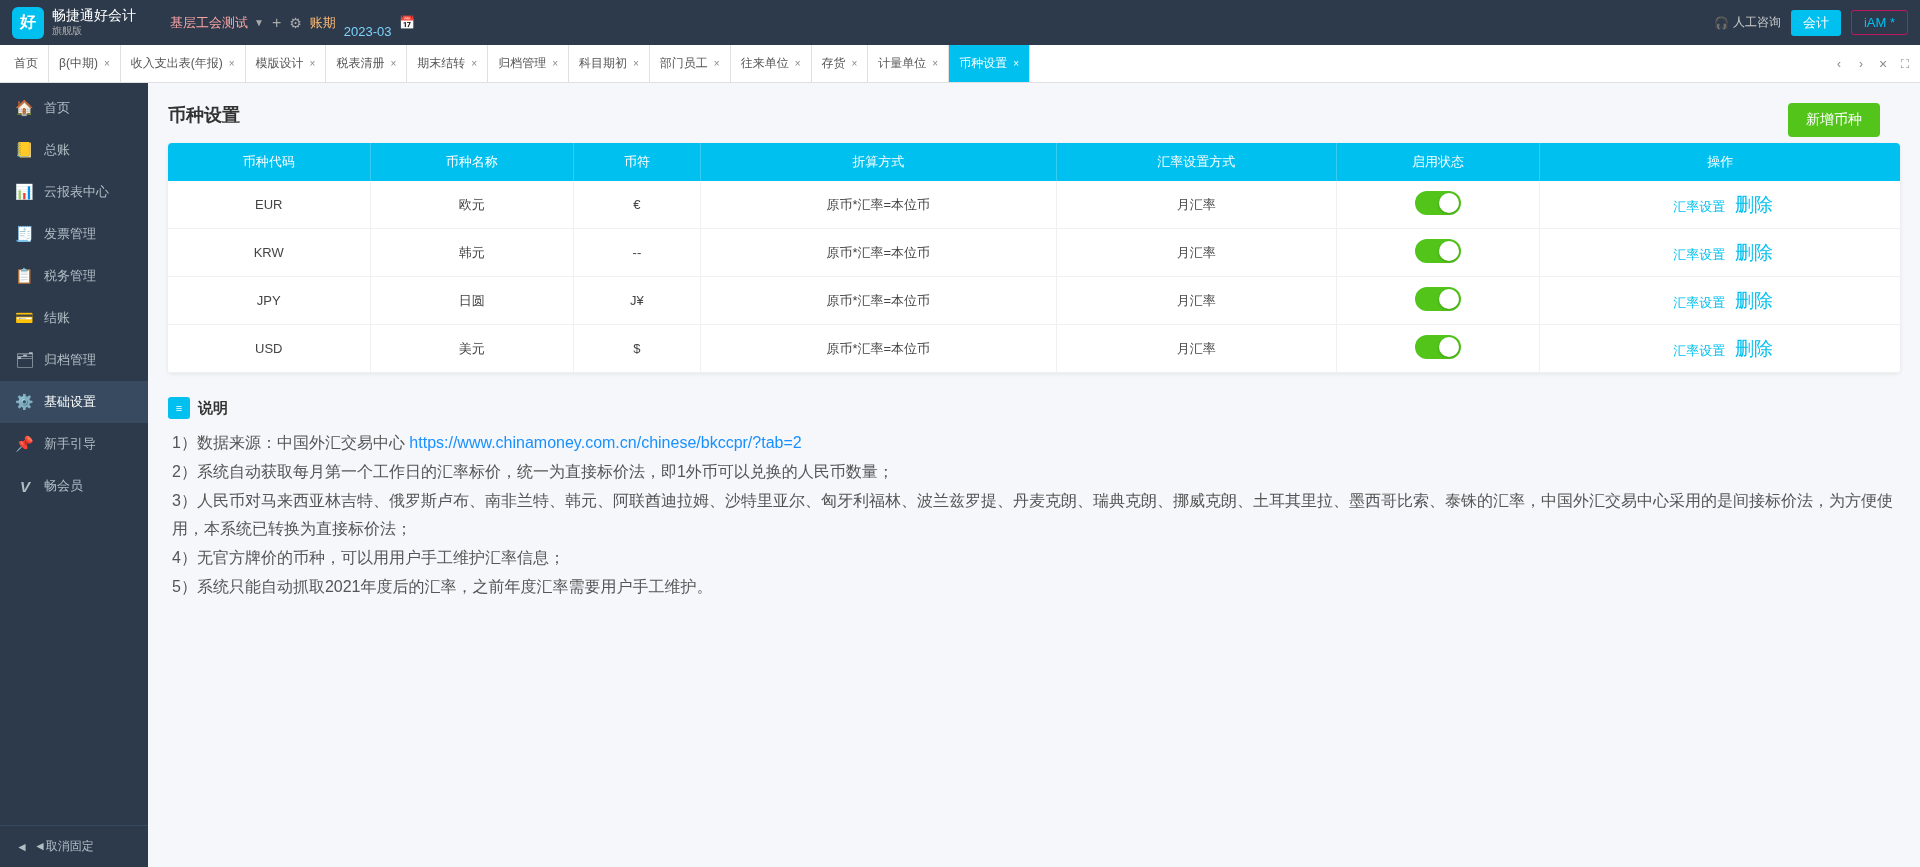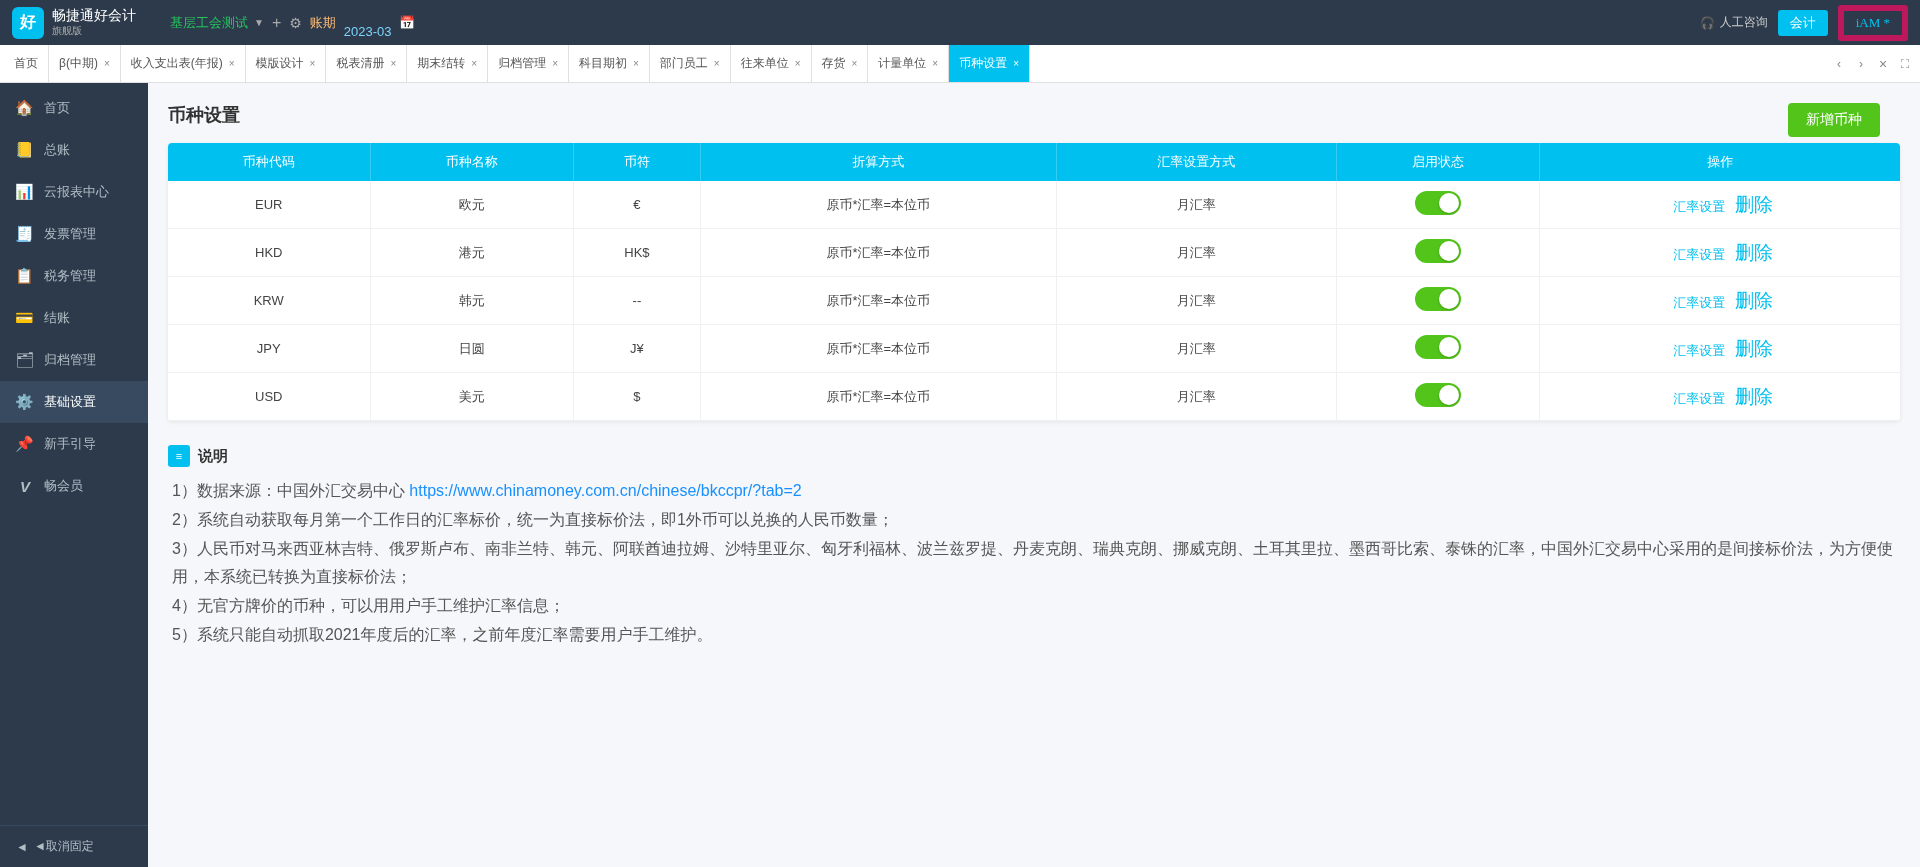--- a/index.html
+++ b/index.html
@@ -6,29 +6,29 @@
     body { font-family: 'Microsoft YaHei', Arial, sans-serif; font-size: 13px; background: #f0f2f5; color: #333; width: 1920px; height: 867px; overflow: hidden; display: flex; flex-direction: column; }
 
     
     .top-bar { height: 45px; background: #2d3a4b; display: flex; align-items: center; padding: 0 12px; gap: 10px; flex-shrink: 0; }
     .logo-area { display: flex; align-items: center; gap: 8px; width: 148px; flex-shrink: 0; }
     .logo-icon { width: 32px; height: 32px; background: #00c0ef; border-radius: 6px; display: flex; align-items: center; justify-content: center; color: white; font-size: 16px; font-weight: bold; }
     .logo-text { color: white; font-size: 14px; font-weight: normal; line-height: 1.2; }
     .logo-sub { color: #aaa; font-size: 10px; }
     .top-center { flex: 1; display: flex; align-items: center; gap: 8px; }
     .company-selector { display: flex; align-items: center; gap: 6px; color: white; font-size: 13px; cursor: pointer; }
-    .company-name { color: #22c55e; }
+    .company-name { color: #fca5a5; }
     .dropdown-arrow { color: #aaa; font-size: 10px; }
     .period-label { color: #fdba74; }
     .period-value { color: #7dd3fc; font-size: 13px; margin-top: 17px; }
     .calendar-icon { color: #00e0ff; cursor: pointer; }
     .top-right { display: flex; align-items: center; gap: 10px; margin-left: auto; }
     .support-btn { display: flex; align-items: center; gap: 4px; color: #ccc; font-size: 12px; cursor: pointer; }
     .account-btn { background: #00c0ef; color: white; border: none; padding: 4px 12px; border-radius: 3px; font-size: 13px; cursor: pointer; font-family: inherit; }
-    .iam-btn { border: 6px solid #be185d; color: #00c0ef; background: transparent; padding: 4px 12px; border-radius: 3px; font-size: 13px; cursor: pointer; font-family: Liberation Serif, serif; }
+    .iam-btn { border: 1px solid #be185d; color: #00c0ef; background: transparent; padding: 4px 12px; border-radius: 3px; font-size: 13px; cursor: pointer; font-family: Liberation Sans, sans-serif; }
 
     
     .tab-bar { height: 38px; background: #fff; display: flex; align-items: center; border-bottom: 1px solid #e0e0e0; flex-shrink: 0; padding: 0 4px; gap: 0; overflow: hidden; }
     .tab-item { display: flex; align-items: center; height: 38px; padding: 0 10px; font-size: 12px; color: #555; cursor: pointer; border-right: 1px solid #e0e0e0; white-space: nowrap; gap: 4px; flex-shrink: 0; }
     .tab-item.active { background: #00c0ef; color: white; }
     .tab-item .close-x { color: #888; font-size: 10px; margin-left: 2px; }
     .tab-item.active .close-x { color: white; }
     .tab-nav-btn { width: 22px; height: 38px; display: flex; align-items: center; justify-content: center; color: #888; cursor: pointer; font-size: 12px; border: none; background: none; }
     .tab-close-all { width: 22px; height: 38px; display: flex; align-items: center; justify-content: center; color: #888; cursor: pointer; font-size: 14px; }
     .tab-expand { width: 22px; height: 38px; display: flex; align-items: center; justify-content: center; color: #888; cursor: pointer; font-size: 12px; }
@@ -250,36 +250,20 @@
       <div class="toggle-switch">
         <div class="toggle-knob"></div>
       </div>
     </td>
     <td>
       <span class="action-link">汇率设置</span>
       <span class="delete-link">删除</span>
     </td>
   </tr>
           <tr>
-    <td>HKD</td>
-    <td>港元</td>
-    <td>HK$</td>
-    <td>原币*汇率=本位币</td>
-    <td>月汇率</td>
-    <td>
-      <div class="toggle-switch">
-        <div class="toggle-knob"></div>
-      </div>
-    </td>
-    <td>
-      <span class="action-link">汇率设置</span>
-      <span class="delete-link">删除</span>
-    </td>
-  </tr>
-          <tr>
     <td>KRW</td>
     <td>韩元</td>
     <td>--</td>
     <td>原币*汇率=本位币</td>
     <td>月汇率</td>
     <td>
       <div class="toggle-switch">
         <div class="toggle-knob"></div>
       </div>
     </td>

